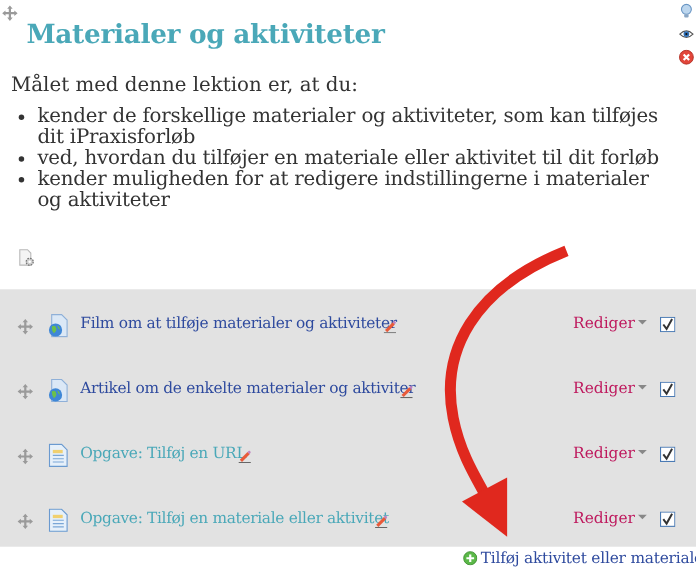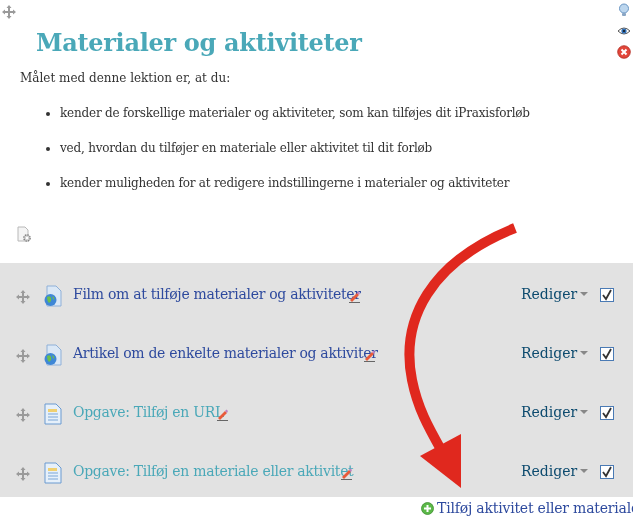--- a/index.html
+++ b/index.html
@@ -4,43 +4,43 @@
   <style>
     html, body { margin: 0; padding: 0; }
     body {
       width: 633px; height: 521px; position: relative; overflow: hidden;
       background: #ffffff;
       font-family: "DejaVu Serif", "Liberation Serif", serif;
       color: #333333;
     }
     .move-top { position: absolute; left: 1px; top: 4px; width: 16px; height: 16px; }
     .title {
-      position: absolute; left: 20px; top: 12px; margin: 16px;
+      position: absolute; left: 20px; top: 12px; margin: 4px;
       font-family: "DejaVu Serif", serif; font-weight: bold;
       font-size: 24px; color: #4aa8b8; letter-spacing: -0.3px;
     }
     .side-icons { position: absolute; left: 617px; top: 3px; width: 14px; }
     .side-icons .ic { display: block; width: 14px; height: 14px; margin-bottom: 7px; }
-    .summary { position: absolute; left: 20px; top: 68px; width: 600px; font-size: 12px; line-height: 20px; }
+    .summary { position: absolute; left: 10px; top: 68px; width: 600px; font-size: 18px; line-height: 20px; }
     .summary p { margin: 0; }
     .summary ul { margin: 8px 0 8px 0; padding-left: 24px; }
-    .summary li { margin: 16px; line-height: 19px; letter-spacing: -0.2px; }
+    .summary li { margin: 0; line-height: 19px; letter-spacing: -0.2px; }
     .summary p.line { margin-bottom: 9px; letter-spacing: -0.2px; }
     .settings-icon { position: absolute; left: 16px; top: 226px; width: 18px; height: 18px; }
     .panel { position: absolute; left: 0; top: 263px; width: 633px; height: 234px; background: #e2e2e2; }
     .row { position: absolute; left: 0; width: 633px; height: 30px; }
     .row .move { position: absolute; left: 15px; top: 7px; width: 16px; height: 16px; }
     .row .mod-icon { position: absolute; left: 43px; top: 3px; width: 20px; height: 22px; }
     .row .name {
       position: absolute; left: 73px; top: 4px; font-size: 14px; letter-spacing: -0.3px;
       text-decoration: none; white-space: nowrap;
     }
     .row .name.dark { color: #2e4a9e; }
     .row .name.teal { color: #4aa8b8; text-align: center; }
-    .row .edit { position: absolute; left: 521px; top: 4px; font-size: 14px; color: #0c4a6e; white-space: nowrap; }
+    .row .edit { position: absolute; left: 521px; top: 4px; font-size: 14px; color: #be185d; white-space: nowrap; }
     .row .edit .caret { display: inline-block; width: 0; height: 0; border-left: 4px solid transparent; border-right: 4px solid transparent; border-top: 4px solid #888; margin-left: 3px; vertical-align: 3px; }
     .row .chk { position: absolute; left: 600px; top: 6px; width: 14px; height: 14px; }
     .add-link { position: absolute; left: 421px; top: 500px; font-size: 14px; color: #2e4a9e; white-space: nowrap; letter-spacing: -0.2px; }
     .add-link .plus { display: inline-block; width: 13px; height: 13px; vertical-align: -2px; margin-right: 3px; }
     .arrow { position: absolute; left: 0; top: 0; width: 633px; height: 521px; pointer-events: none; }
   </style>
 </head>
 <body>
 
 <svg class="move-top" viewBox="0 0 16 16">

